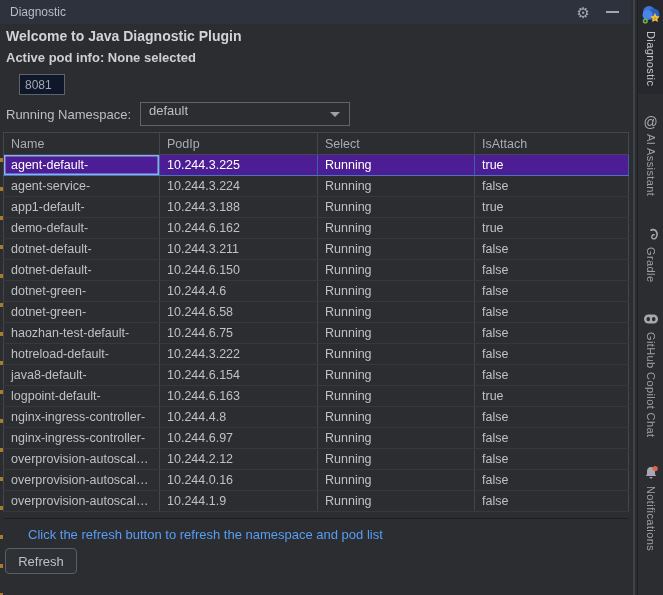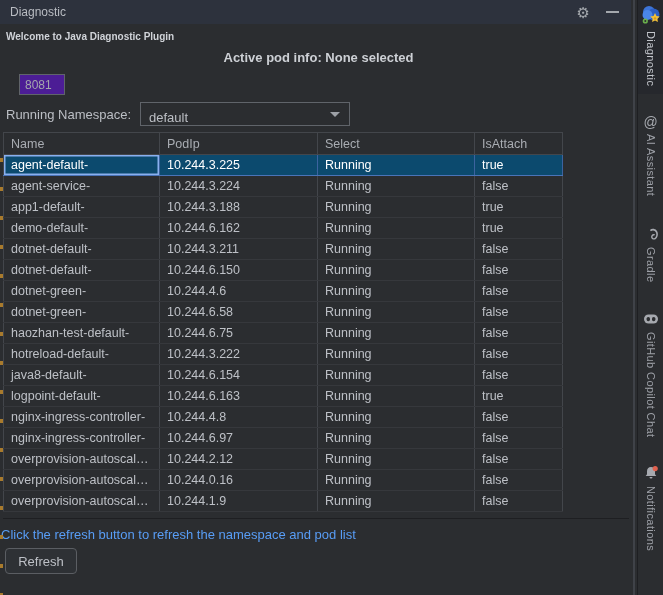--- a/index.html
+++ b/index.html
@@ -13,62 +13,62 @@
   .panel{position:absolute;left:0;top:0;width:631px;height:595px;}
   .titlebar{
     height:24px;background:#2d323d;display:flex;align-items:center;
     padding:0 10px 0 10px;box-sizing:border-box;
   }
   .titlebar .title{font-size:12px;color:#b9bcc2;}
   .titlebar .spacer{flex:1;}
   .gear{font-size:15px;color:#a4a8ad;line-height:1;margin-right:16px;cursor:default;}
   .minimize{width:13px;height:2px;background:#a4a8ad;margin-right:2px;}
   .content{position:relative;height:571px;}
-  .welcome{margin:3px 0 0 6px;font-size:10px;font-weight:bold;color:#d0d3d8;line-height:19px;}
-  .active-pod{margin:4px 0 0 6px;font-size:13px;font-weight:bold;color:#cdd0d5;line-height:16px;text-align:center;}
+  .welcome{margin:3px 0 0 6px;font-size:14px;font-weight:bold;color:#d0d3d8;line-height:19px;}
+  .active-pod{margin:4px 0 0 6px;font-size:13px;font-weight:bold;color:#cdd0d5;line-height:16px;}
   .row-line{display:flex;align-items:center;}
   .port-row{margin:8px 0 0 6px;}
   .ns-row{margin:7px 0 0 6px;}
   .field-label{font-size:13px;color:#bcbfc5;}
   .port-input{
-    width:34px;height:19px;margin-left:13px;background:#4c1d95;
+    width:34px;height:19px;margin-left:13px;background:#0f172a;
     border:1px solid #60646a;color:#a3a6ac;font-size:12px;padding:0 5px;
     font-family:inherit;outline:none;
   }
   .select{
     width:176px;height:22px;border:1px solid #60646a;margin-left:9px;
-    display:flex;align-items:flex-end;padding:0 24px 0 8px;font-size:13px;
+    display:flex;align-items:flex-start;padding:0 24px 0 8px;font-size:13px;
     color:#bcbfc5;position:relative;background:#2b2d30;cursor:default;
   }
   .select .arrow{
     position:absolute;right:9px;top:9px;width:0;height:0;
     border-left:5px solid transparent;border-right:5px solid transparent;
     border-top:5px solid #9da1a7;
   }
   
   .pod-table{
-    border-collapse:collapse;table-layout:fixed;width:560px;
+    border-collapse:collapse;table-layout:fixed;width:626px;
     margin:6px 0 0 3px;
     border:1px solid #43464b;border-bottom:none;
   }
   .pod-table col.c-name{width:156px;}
   .pod-table col.c-ip{width:158px;}
   .pod-table col.c-phase{width:157px;}
   .pod-table th,.pod-table td{
     height:20px;padding:0 4px 0 7px;font-size:12.5px;text-align:left;
     border-right:1px solid #43464b;border-bottom:1px solid #36383c;
     overflow:hidden;white-space:nowrap;text-overflow:ellipsis;
   }
   .pod-table th{color:#a9adb3;font-weight:normal;border-bottom:1px solid #43464b;height:21px;}
   .pod-table td{color:#bdc0c6;}
-  .pod-table tr.selected td{background:#0c4a6e;color:#fff;border-bottom-color:#4a74b8;border-right-color:#3c639f;}
+  .pod-table tr.selected td{background:#4c1d95;color:#fff;border-bottom-color:#4a74b8;border-right-color:#3c639f;}
   .pod-table tr.selected td:first-child{box-shadow:inset 0 0 0 1.5px #8ab0ee;}
   .table-bottom{margin-left:3px;width:626px;height:6px;border-bottom:1px solid #1e1f22;}
   
-  .hint{margin:8px 0 0 1px;font-size:13px;color:var(--link,#589df6);}
+  .hint{margin:8px 0 0 1px;font-size:13px;color:var(--link,#589df6);padding-left:27px;}
   .refresh-btn{
     display:block;margin:6px 0 0 5px;width:72px;height:26px;
     background:#2e3135;border:1px solid #5b5e63;border-radius:4px;
     color:#bdc0c6;font-size:13px;font-family:inherit;cursor:default;
   }
   
   .error-stripe{
     position:absolute;left:0;top:106px;width:3px;height:462px;z-index:5;
     background:repeating-linear-gradient(180deg,transparent 0 25px,var(--tick,#a97b2d) 25px 29px);
   }

